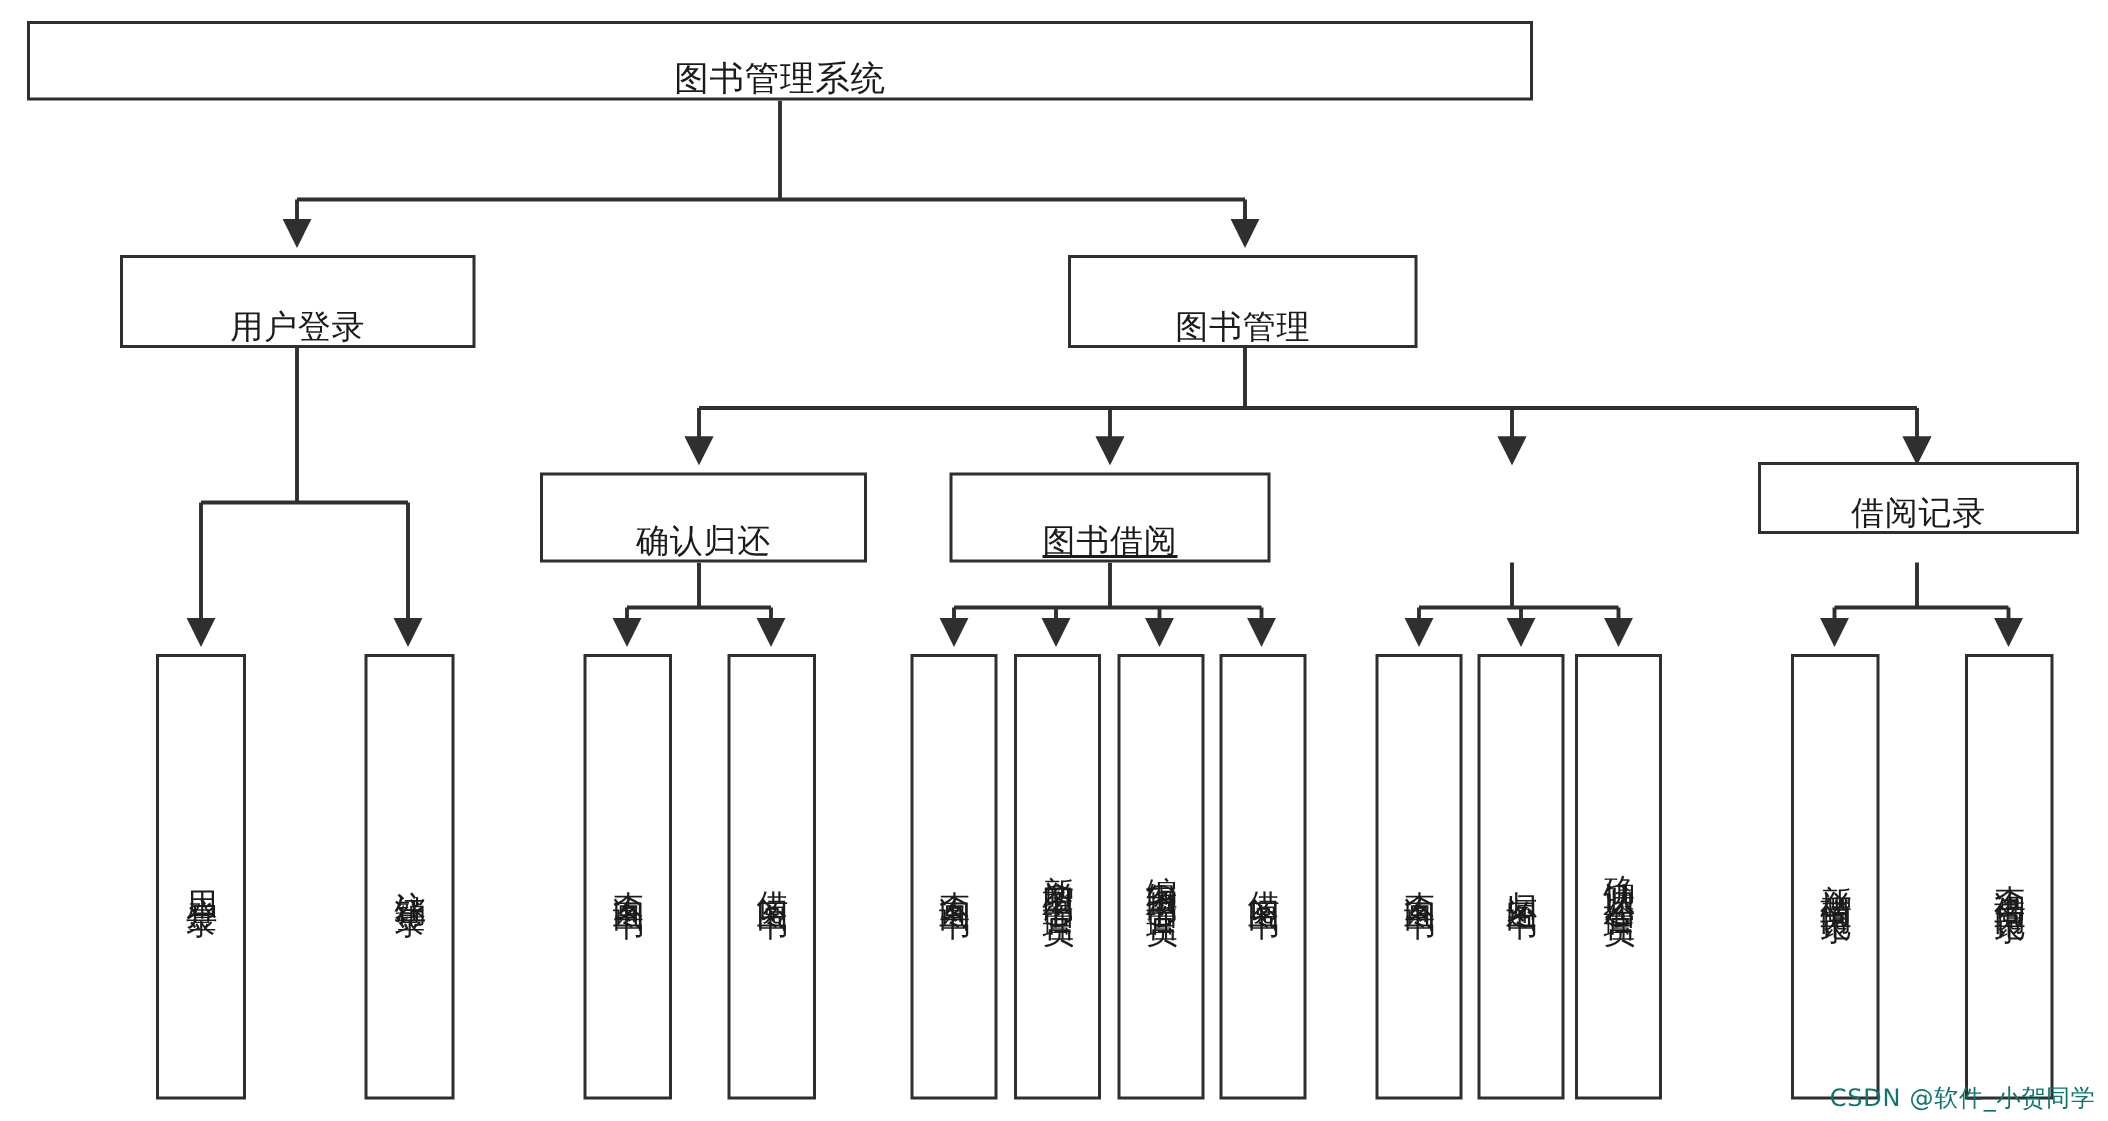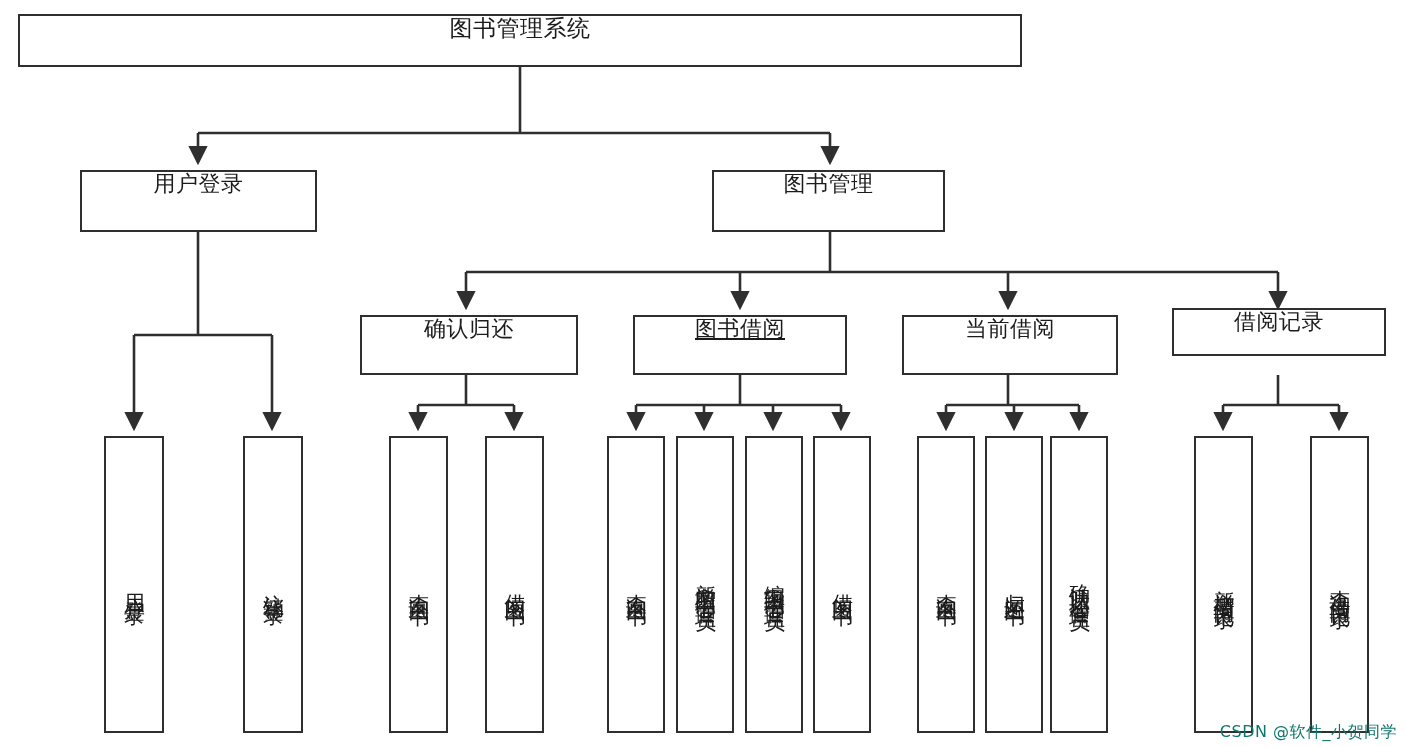--- a/index.html
+++ b/index.html
@@ -24,21 +24,21 @@
     top: 0;
     width: 1405px;
     height: 747px;
   }
   .node {
     position: absolute;
     box-sizing: border-box;
     border: 2.5px solid #2f2f2f;
     background: #ffffff;
     display: flex;
-    align-items: flex-start;
+    align-items: flex-end;
     justify-content: center;
     color: #1b1b1b;
   }
   .node-label {
     display: block;
     text-align: center;
     line-height: 1.06;
     letter-spacing: 0.5px;
   }
   
@@ -139,23 +139,20 @@
   <div class="node horiz" style="left:712px; top:170px; width:233px; height:62px;">
     <span class="node-label">图书管理</span>
   </div>
 
   <div class="node horiz" style="left:360px; top:315px; width:218px; height:60px;">
     <span class="node-label">确认归还</span>
   </div>
   <div class="node horiz" style="left:633px; top:315px; width:214px; height:60px;text-decoration:underline;">
     <span class="node-label">图书借阅</span>
   </div>
-  <div class="node horiz" style="left:902px; top:315px; width:216px; height:60px;">
-    <span class="node-label">当前借阅</span>
-  </div>
   <div class="node horiz" style="left:1172px; top:308px; width:214px; height:48px;">
     <span class="node-label">借阅记录</span>
   </div>
 
   <div class="node vert" style="left:104px; top:436px; width:60px; height:297px;">
     <span class="node-label">用户登录</span>
   </div>
   <div class="node vert" style="left:243px; top:436px; width:60px; height:297px;">
     <span class="node-label">注销登录</span>
   </div>

